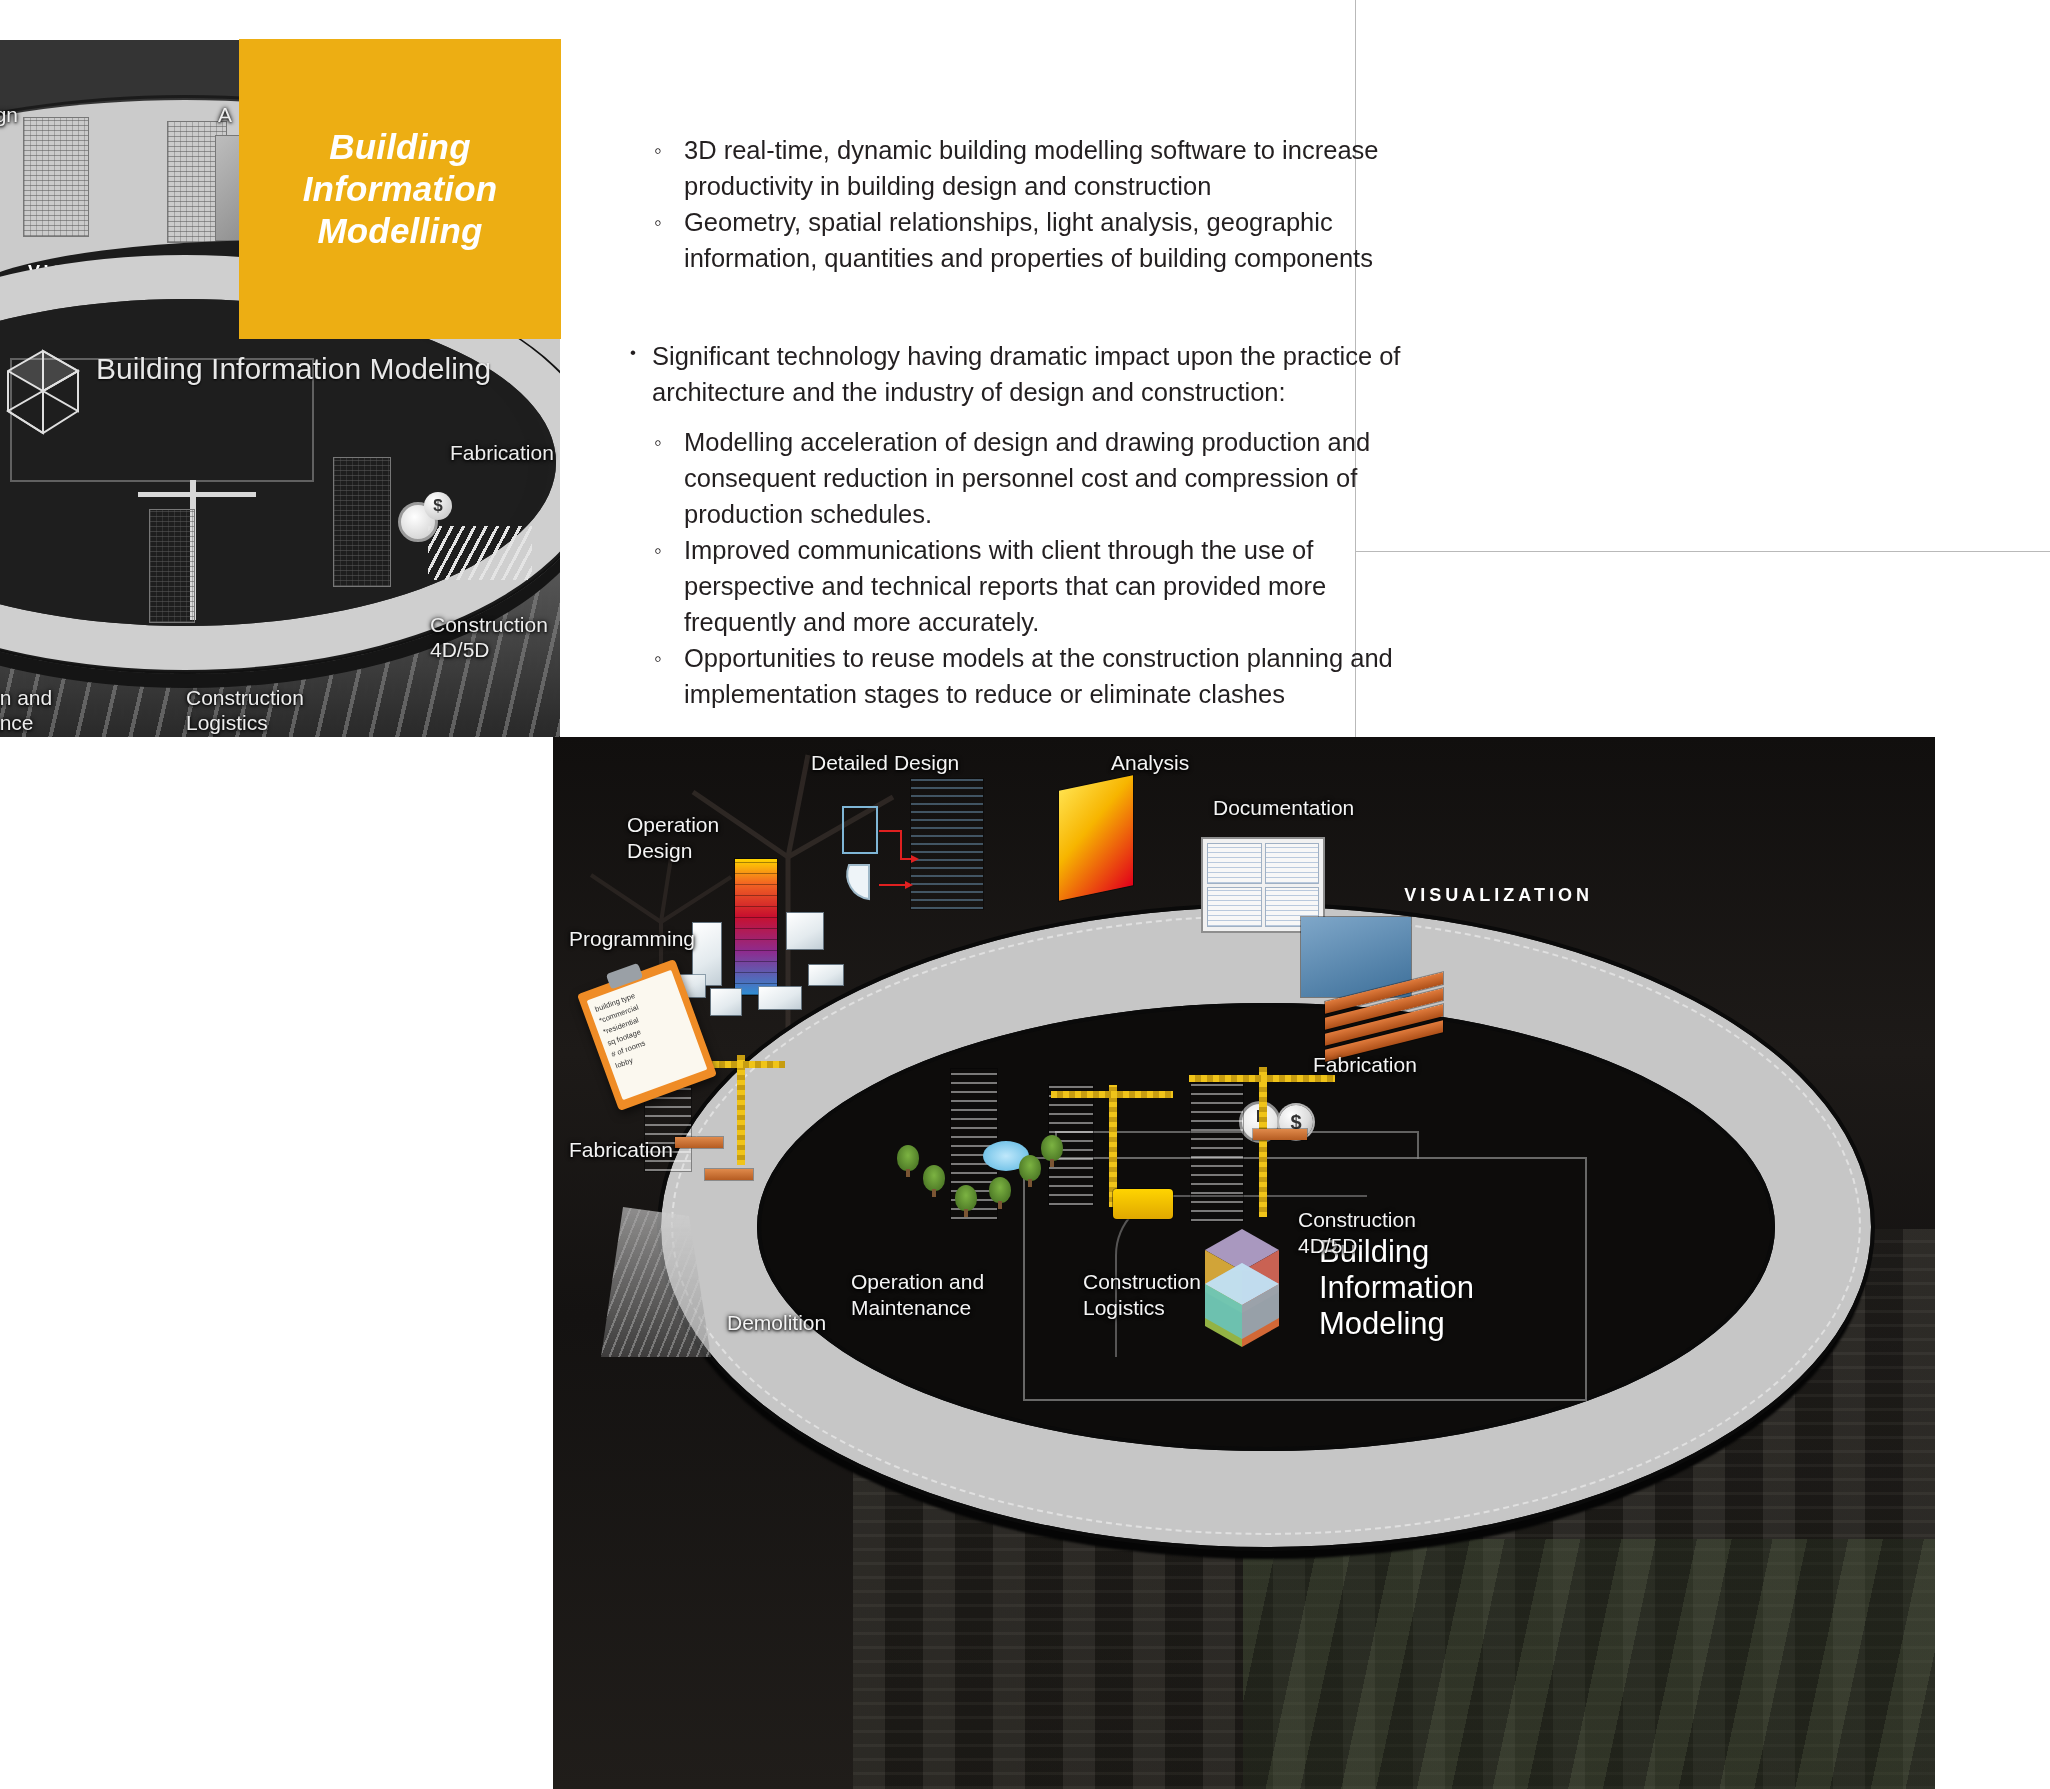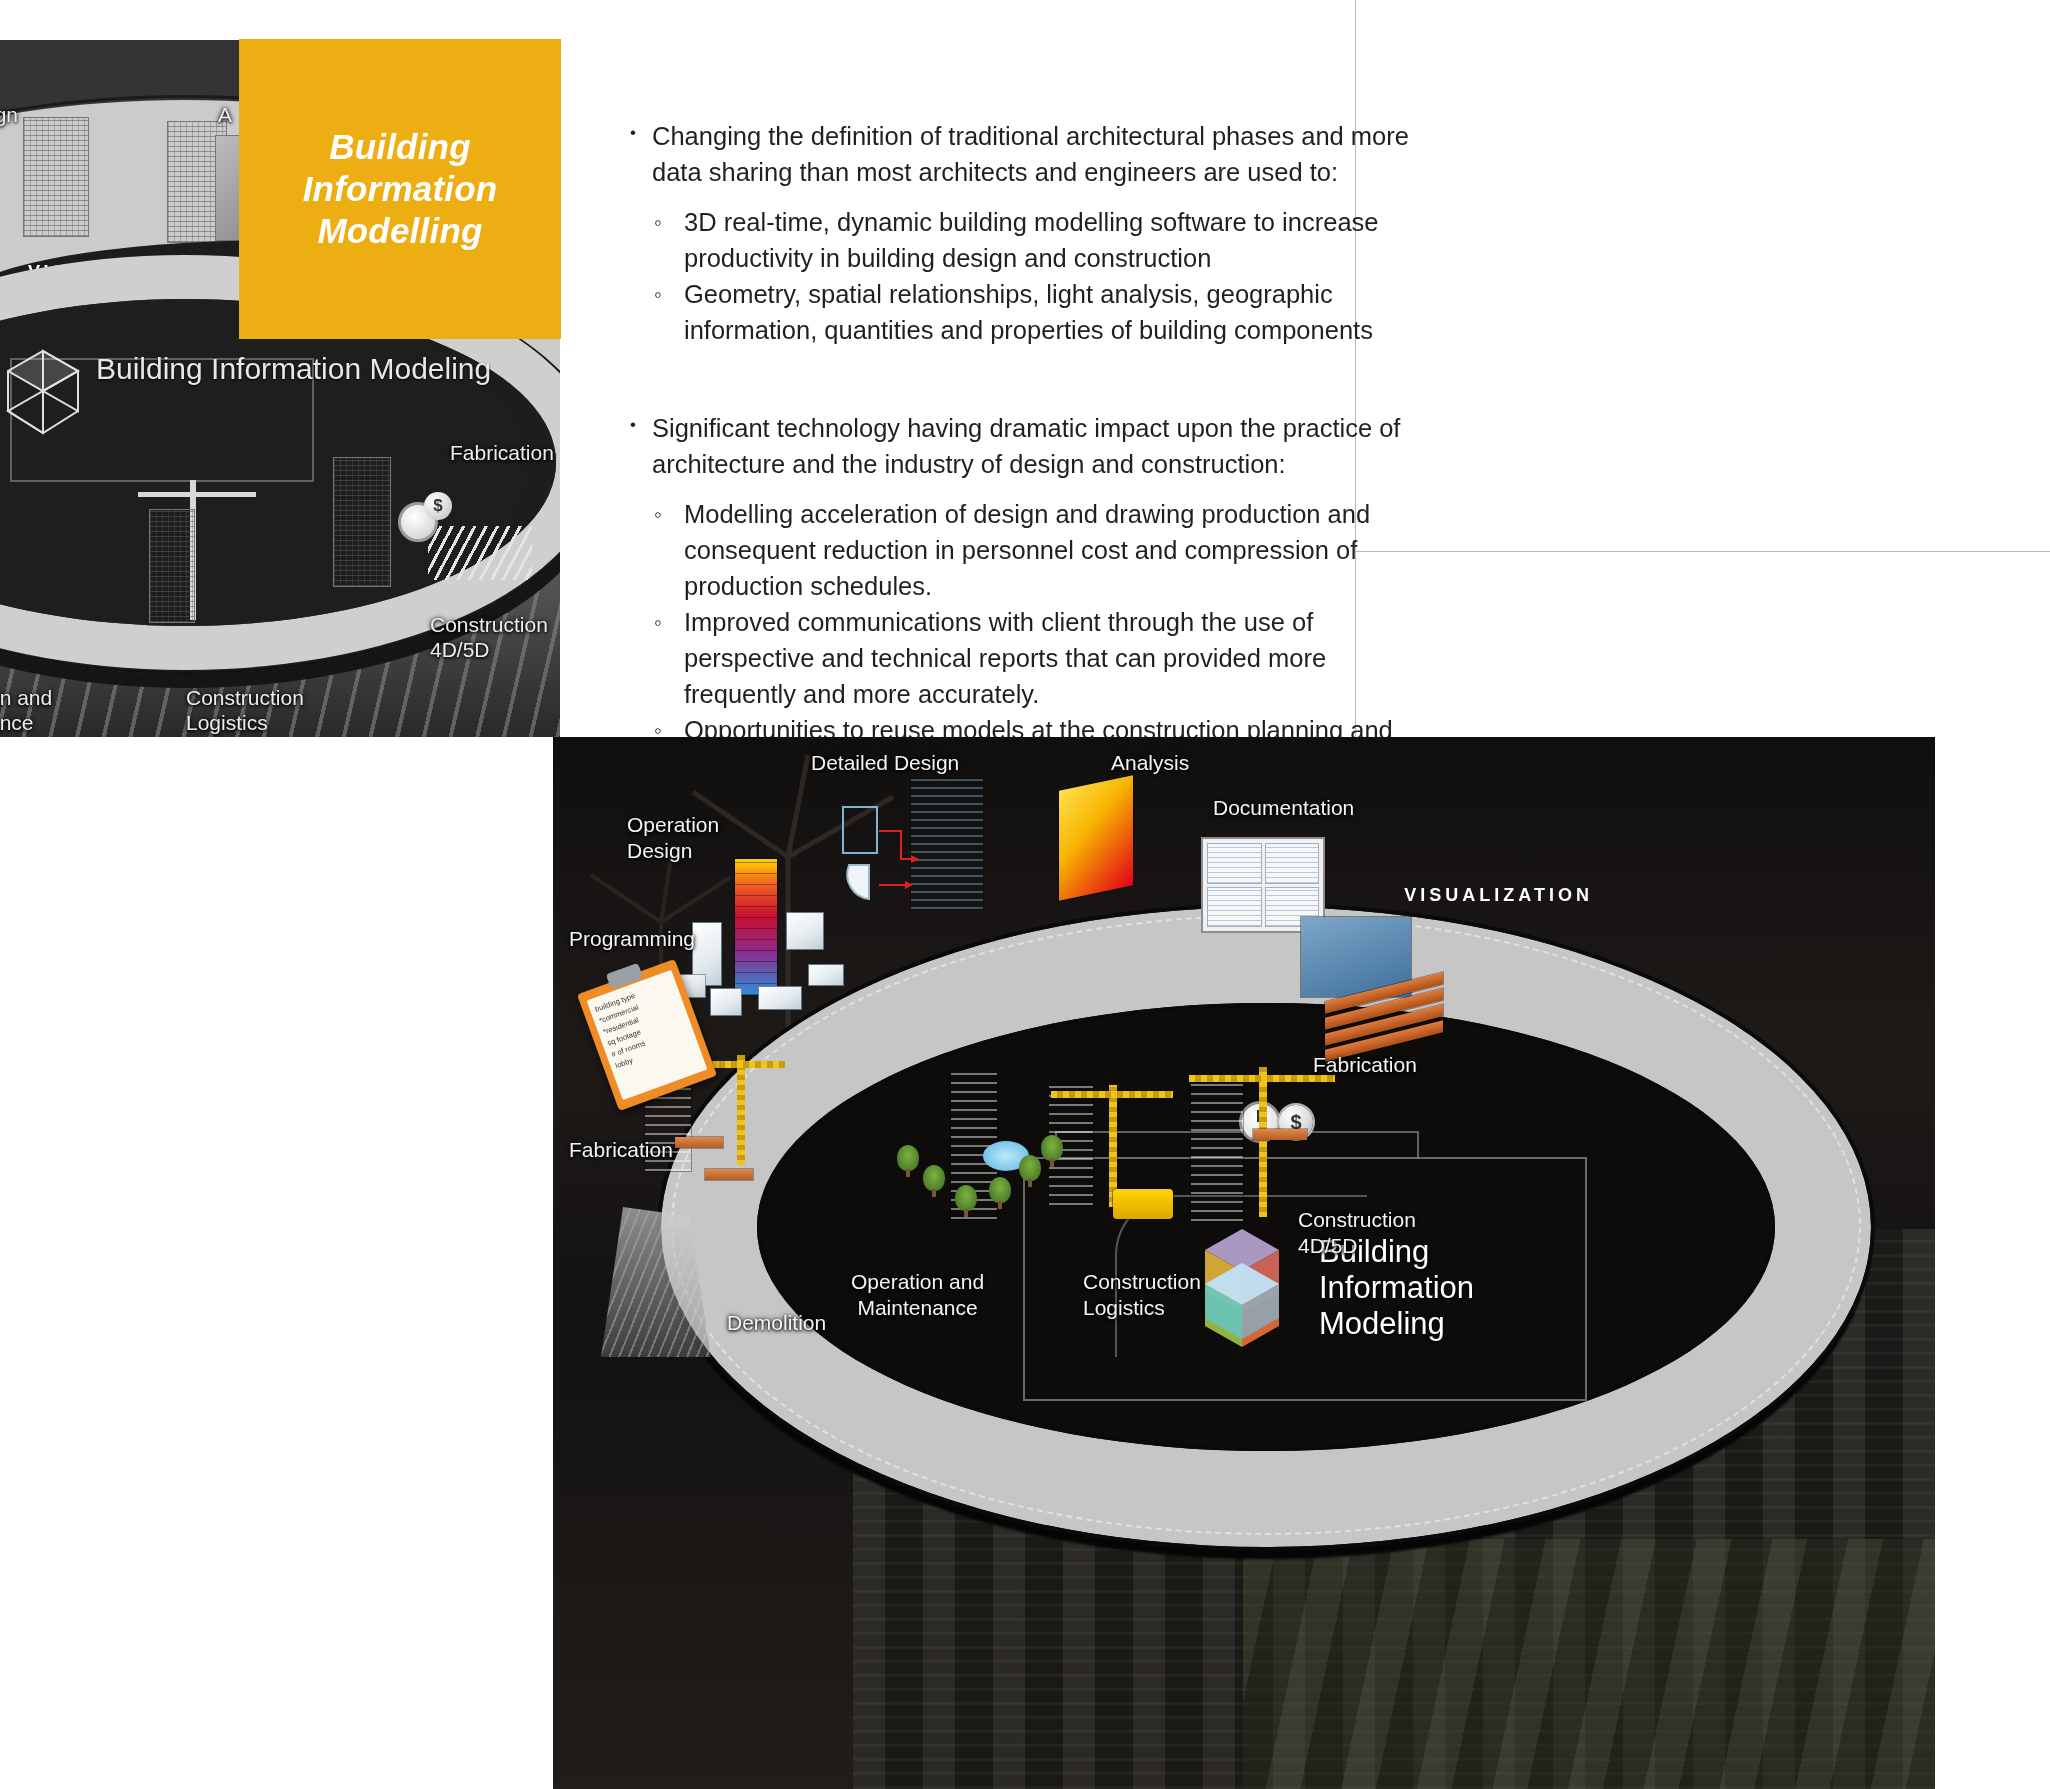--- a/index.html
+++ b/index.html
@@ -312,21 +312,21 @@
     text-shadow: 0 0 5px #000, 0 1px 3px #000;
     white-space: pre-line;
   }
   .bi-lbl-detailed { left: 258px; top: 13px; }
   .bi-lbl-analysis { left: 558px; top: 13px; }
   .bi-lbl-doc      { left: 660px; top: 58px; }
   .bi-lbl-conc     { left: 74px;  top: 75px; }
   .bi-lbl-prog     { left: 16px;  top: 189px; }
   .bi-lbl-renov    { left: 16px;  top: 400px; }
   .bi-lbl-demo     { left: 138px; top: 573px; margin-left: 36px; }
-  .bi-lbl-opmaint  { left: 298px; top: 532px; text-align: center; }
+  .bi-lbl-opmaint  { left: 298px; top: 532px; }
   .bi-lbl-logis    { left: 530px; top: 532px; }
   .bi-lbl-c45      { left: 745px; top: 470px; }
   .bi-lbl-fab      { left: 760px; top: 315px; }
 
   .bim-logo-wrap {
     position: absolute;
     left: 630px;
     top: 490px;
     display: flex;
     align-items: center;
@@ -599,21 +599,20 @@
   <div class="title-text">Building
 Information
 Modelling</div>
 </div>
 
 <div class="guide-v"></div>
 <div class="guide-h"></div>
 
 <div id="body-copy">
 
-  <div class="bullet-l1">Changing the definition of traditional architectural phases and more data sharing than most architects and engineers are used to:</div>
   <div class="sub-list">
     <div class="bullet-l2">3D real-time, dynamic building modelling software to increase productivity in building design and construction</div>
     <div class="bullet-l2">Geometry, spatial relationships, light analysis, geographic information, quantities and properties of building components</div>
   </div>
 
   <div class="group-gap"></div>
 
   <div class="bullet-l1">Significant technology having dramatic impact upon the practice of architecture and the industry of design and construction:</div>
   <div class="sub-list">
     <div class="bullet-l2">Modelling acceleration of design and drawing production and consequent reduction in personnel cost and compression of production schedules.</div>

